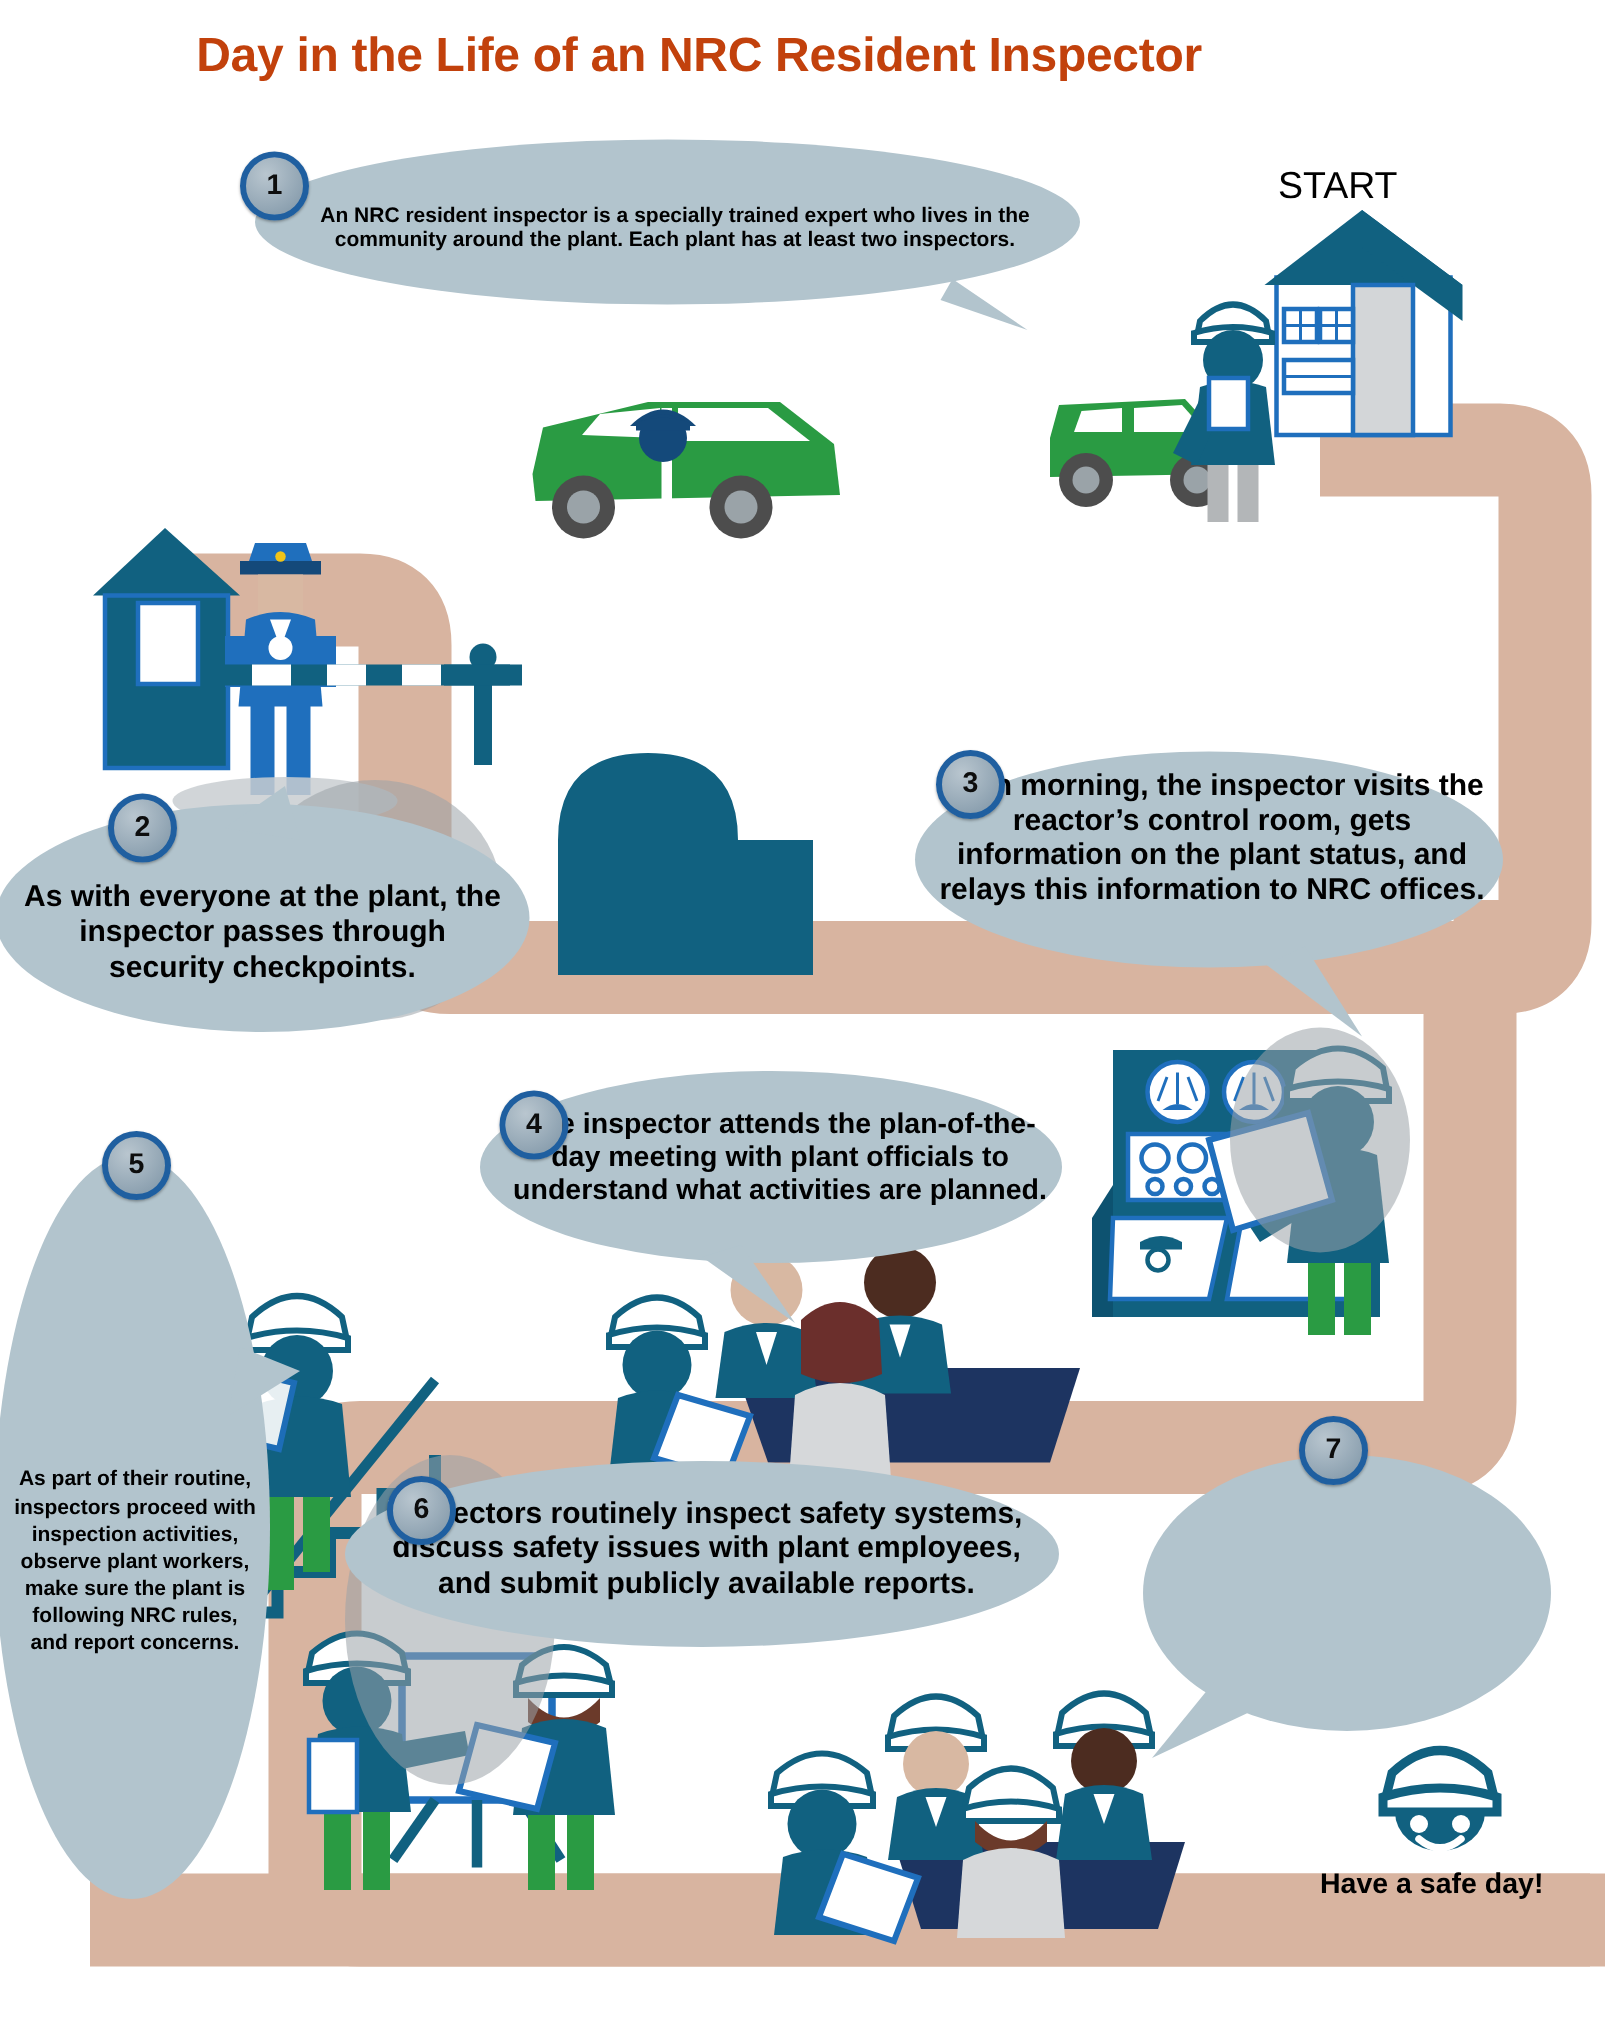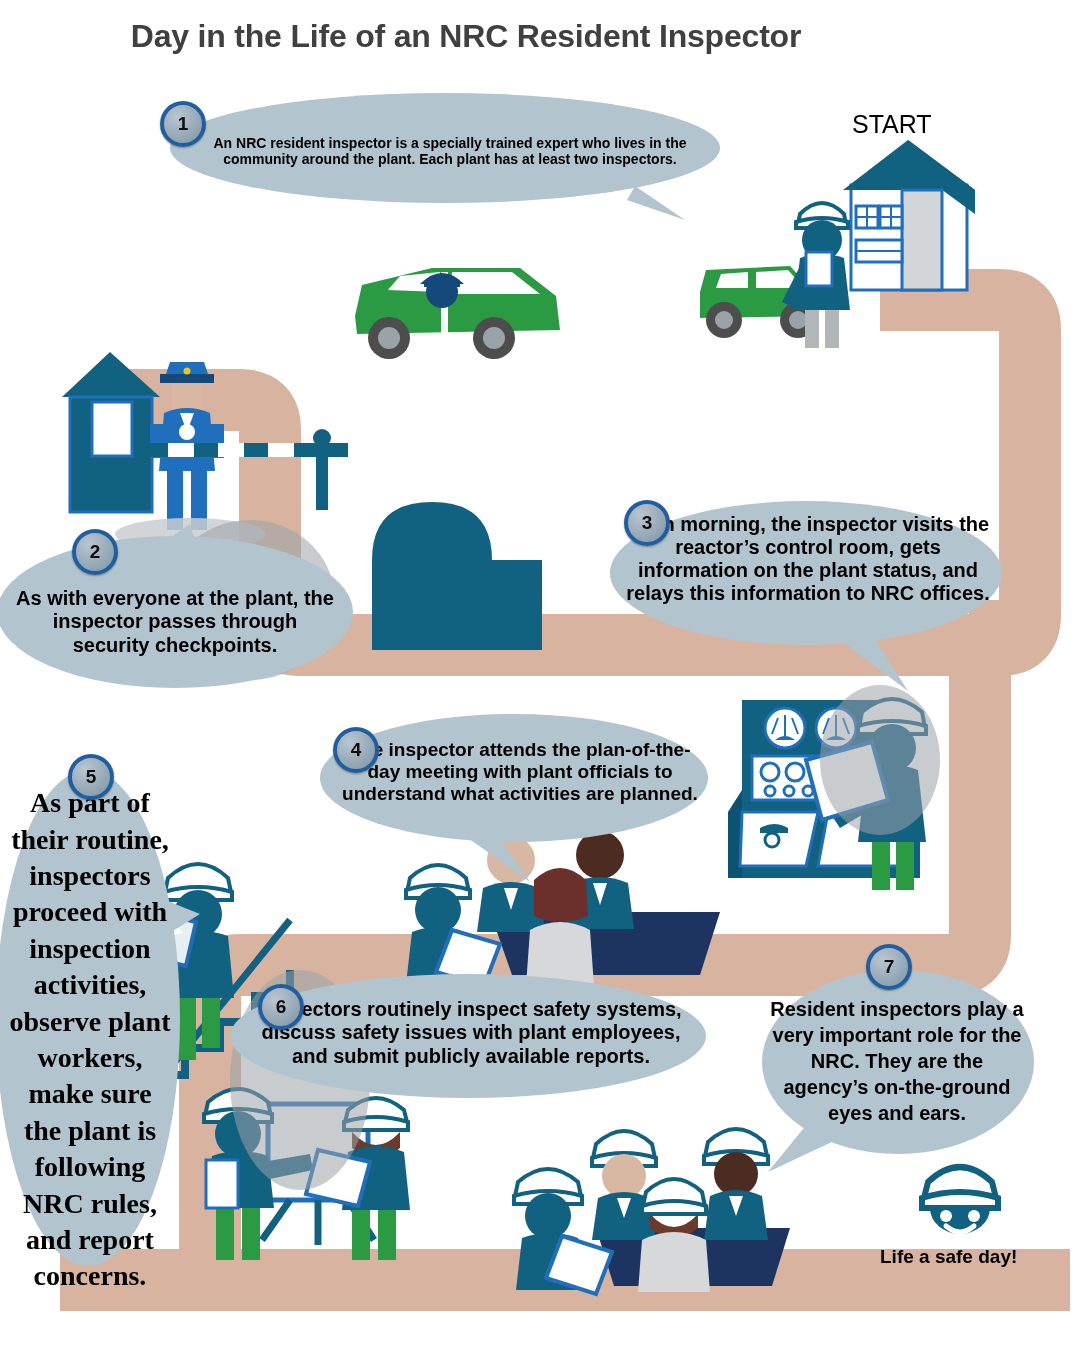--- a/index.html
+++ b/index.html
@@ -3,21 +3,21 @@
 <meta charset="utf-8">
 <title>Day in the Life of an NRC Resident Inspector</title>
 <style>
   html,body{margin:0;padding:0;background:#ffffff;}
   body{width:1080px;height:1357px;position:relative;overflow:hidden;
        font-family:"Liberation Sans","DejaVu Sans",sans-serif;color:#000;}
   #stage{position:absolute;left:0;top:0;width:1080px;height:1357px;}
   #artboard{position:absolute;left:0;top:0;width:1080px;height:1357px;}
 
   .title{position:absolute;left:0;top:18px;width:932px;text-align:center;
-         font-size:32px;font-weight:bold;letter-spacing:-0.2px;color:#404040;}
+         font-size:32px;font-weight:bold;letter-spacing:-0.2px;color:#c2410c;}
 
   .startlabel{position:absolute;left:852px;top:110px;font-size:25px;font-weight:normal;}
   .safelabel{position:absolute;left:880px;top:1246px;font-size:19px;font-weight:bold;}
 
   
   .bubble{position:absolute;box-sizing:border-box;display:flex;align-items:center;
           justify-content:center;text-align:center;font-weight:bold;color:#000;
           line-height:1.16;z-index:30;}
   .bubble .txt{position:relative;z-index:3;padding:0 6px;}
 
@@ -396,51 +396,48 @@
     <span class="txt">The inspector attends the plan-of-the-day meeting with plant officials to understand what activities are planned.</span>
   </div>
   <div class="badge" style="left:333px;top:727px;width:38px;height:38px;font-size:19px;">
       <span>4</span>
     </div>
 
   <svg class="bubble" style="left:0px;top:748px;width:200px;height:520px;padding:0;" viewBox="0 0 200 520">
     <ellipse cx="88" cy="270" rx="92" ry="248" fill="#b2c4cd"></ellipse>
     <polygon points="160,150 200,166 152,196" fill="#b2c4cd"></polygon>
   </svg>
-  <div class="bubble" style="left:2px;top:820px;width:176px;height:440px;font-size:28px;line-height:1.3;font-family:Liberation Serif, serif;">
+  <div class="bubble" style="left:2px;top:820px;width:176px;height:440px;font-size:14px;line-height:1.3;">
     <span class="txt">As part of their routine, inspectors proceed with inspection activities, observe plant workers, make sure the plant is following NRC rules, and report concerns.</span>
   </div>
   <div class="badge" style="left:68px;top:754px;width:38px;height:38px;font-size:19px;">
       <span>5</span>
     </div>
 
   <svg class="bubble" style="left:228px;top:968px;width:486px;height:140px;padding:0;" viewBox="0 0 486 140">
     <ellipse cx="240" cy="68" rx="238" ry="62" fill="#b2c4cd"></ellipse>
   </svg>
   <div class="bubble" style="left:238px;top:978px;width:466px;height:110px;font-size:20px;">
     <span class="txt">Inspectors routinely inspect safety systems, discuss safety issues with plant employees, and submit publicly available reports.</span>
   </div>
   <div class="badge" style="left:258px;top:984px;width:38px;height:38px;font-size:19px;">
       <span>6</span>
     </div>
 
   <svg class="bubble" style="left:752px;top:958px;width:286px;height:220px;padding:0;" viewBox="0 0 286 220">
     <ellipse cx="146" cy="104" rx="136" ry="92" fill="#b2c4cd"></ellipse>
     <polygon points="60,160 16,214 84,182" fill="#b2c4cd"></polygon>
   </svg>
-  <div class="bubble" style="left:762px;top:986px;width:270px;height:150px;font-size:20px;line-height:1.3;">
-    <span class="txt">Resident inspectors play a very important role for the NRC. They are the agency’s on-the-ground eyes and ears.</span>
-  </div>
   <div class="badge" style="left:866px;top:944px;width:38px;height:38px;font-size:19px;">
       <span>7</span>
     </div>
 
   <div class="title">Day in the Life of an NRC Resident Inspector</div>
   <div class="startlabel">START</div>
-  <div class="safelabel">Life a safe day!</div>
+  <div class="safelabel">Have a safe day!</div>
 
   <div class="footer">
     
     
     
     
   </div>
 
 </div>
 

